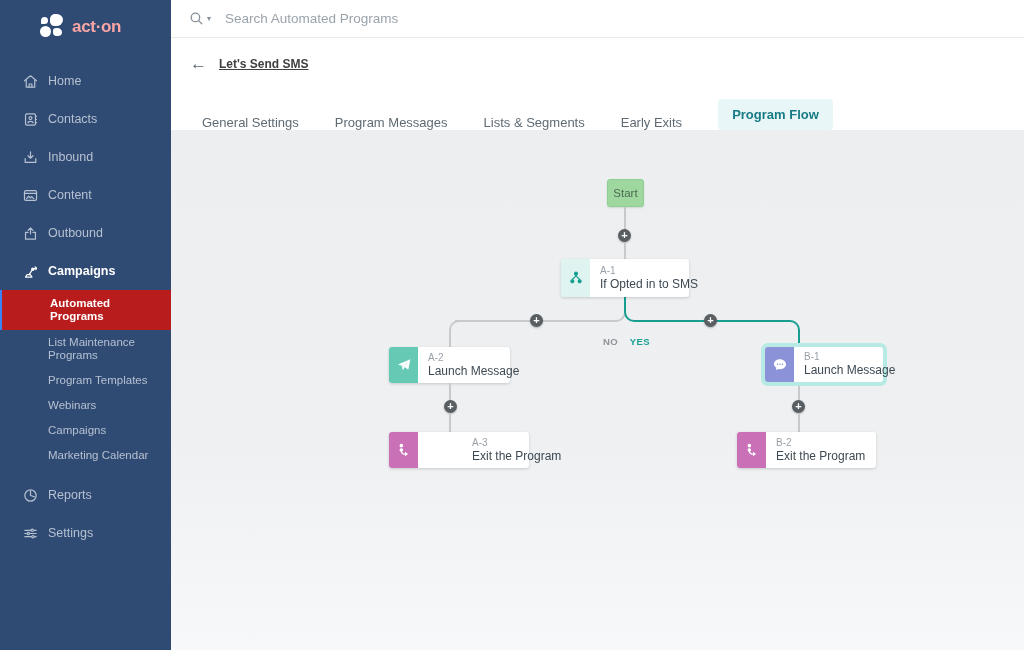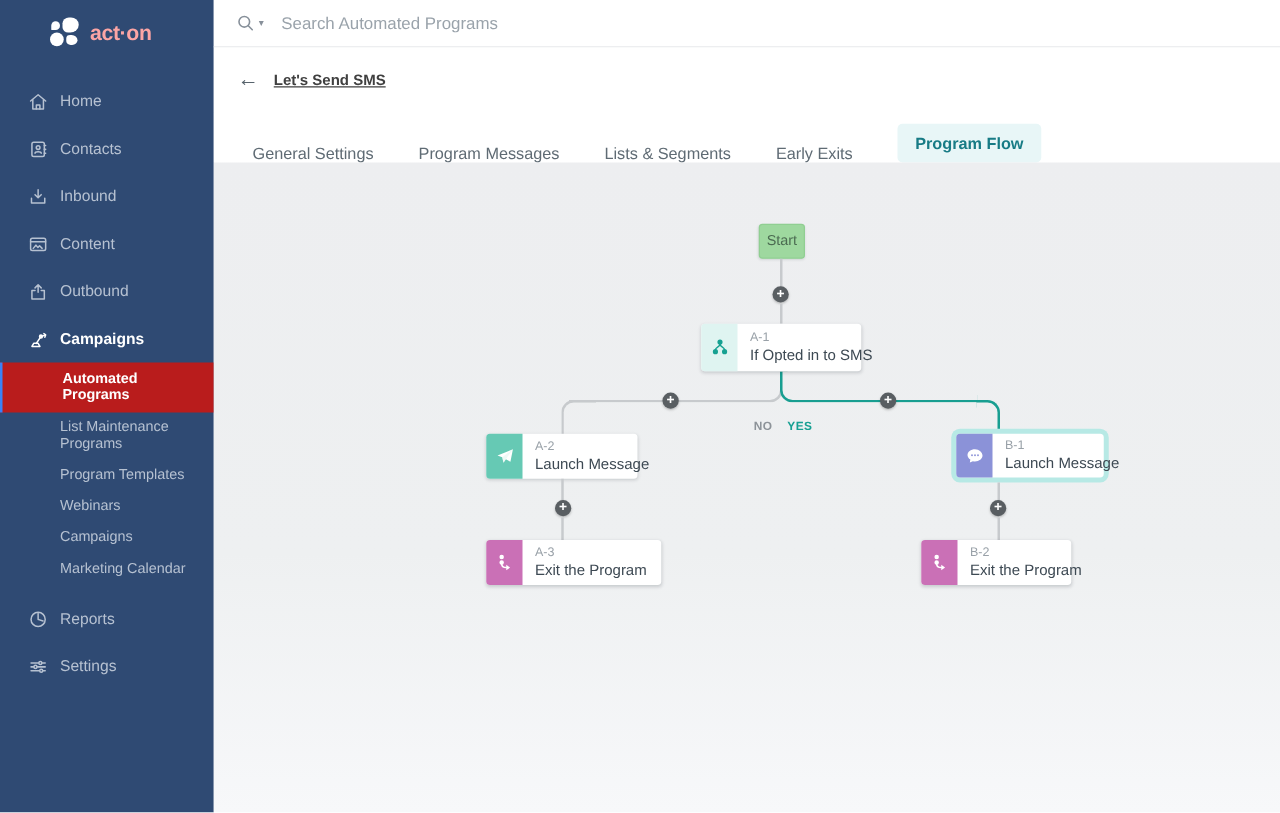--- a/index.html
+++ b/index.html
@@ -258,21 +258,21 @@
       <span class="ntext">
         <span class="nid">A-2</span>
         <span class="nlabel">Launch Message</span>
       </span>
     </div>
 
     <div class="vline" style="left:278px; top:253px; height:18px;"></div>
     <div class="plus" style="left:273px; top:270px;">+</div>
     <div class="vline" style="left:278px; top:284px; height:18px;"></div>
 
-    <div class="fnode" style="left:218px; top:302px; width:140px; height:36px;">
+    <div class="fnode" style="left:218px; top:302px; width:140px; height:36px;gap:44px;">
       <span class="icon-box ib-exit">
         <svg viewBox="0 0 24 24" fill="#ffffff" stroke="#ffffff" stroke-width="1.8" stroke-linecap="round">
           <circle cx="8" cy="5.5" r="1.8"></circle>
             <circle cx="8" cy="12" r="1.8"></circle>
           <path d="M8 13.5 c0 3.4 2.2 4.6 5.5 4.6" fill="none"></path>
           <path d="M13.5 14.8 l4.6 3.3 -4.6 3.3 z" stroke="none"></path>
         </svg>
       </span>
       <span class="ntext">
         <span class="nid">A-3</span>
@@ -294,21 +294,21 @@
           <span class="nid">B-1</span>
           <span class="nlabel">Launch Message</span>
         </span>
       </div>
     </div>
 
     <div class="vline" style="left:627px; top:256px; height:15px;"></div>
     <div class="plus" style="left:621px; top:270px;">+</div>
     <div class="vline" style="left:627px; top:284px; height:18px;"></div>
 
-    <div class="fnode" style="left:566px; top:302px; width:120px; height:36px;">
+    <div class="fnode" style="left:566px; top:302px; width:139px; height:36px;">
       <span class="icon-box ib-exit">
         <svg viewBox="0 0 24 24" fill="#ffffff" stroke="#ffffff" stroke-width="1.8" stroke-linecap="round">
           <circle cx="8" cy="5.5" r="1.8"></circle>
             <circle cx="8" cy="12" r="1.8"></circle>
           <path d="M8 13.5 c0 3.4 2.2 4.6 5.5 4.6" fill="none"></path>
           <path d="M13.5 14.8 l4.6 3.3 -4.6 3.3 z" stroke="none"></path>
         </svg>
       </span>
       <span class="ntext">
         <span class="nid">B-2</span>

